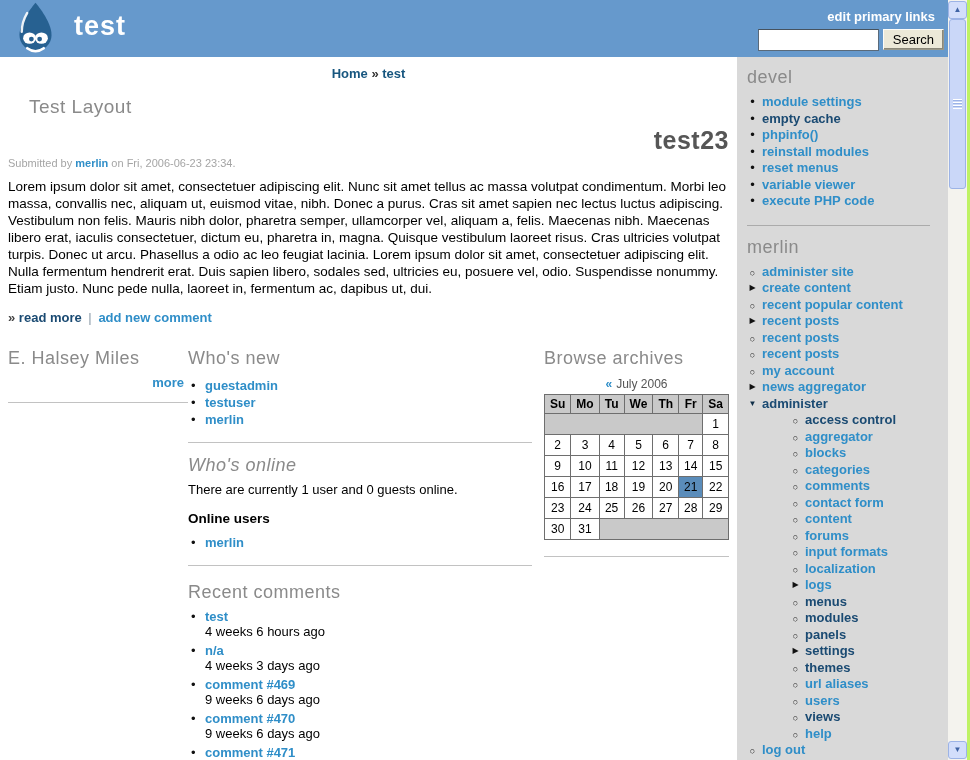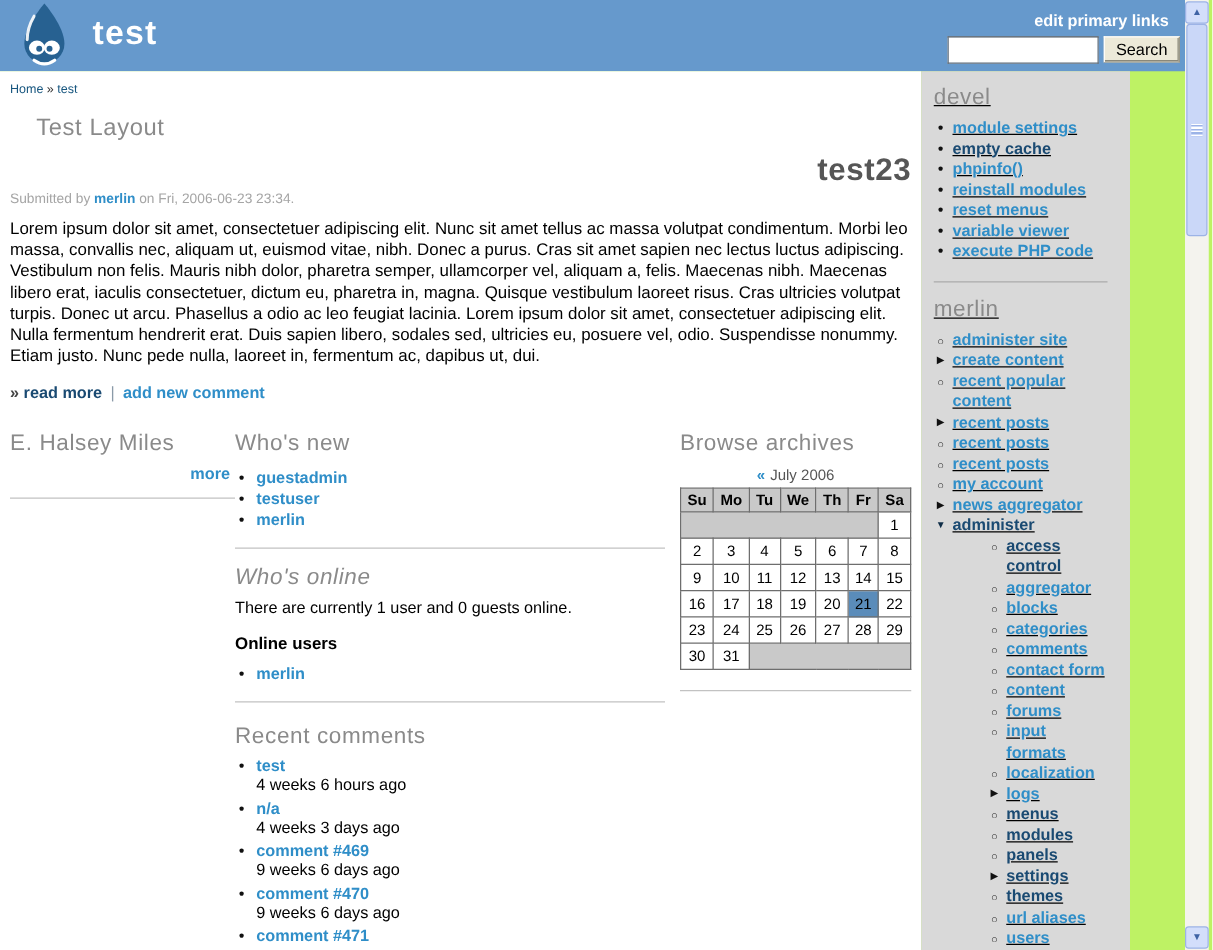--- a/index.html
+++ b/index.html
@@ -22,21 +22,21 @@
   .sb-up { top:1px; }
   .sb-down { bottom:1px; }
   .sb-thumb { position:absolute; left:1px; top:19px; width:17px; height:170px; background:#cad7f8; border:1px solid #9cb3e6; border-radius:3px; cursor:pointer; }
   .sb-grip { position:absolute; left:3px; top:50%; margin-top:-5px; width:9px; height:10px;
              background:repeating-linear-gradient(#fff 0 1px, #9cb3e6 1px 2px, transparent 2px 3px); }
 
   
   .main { position:absolute; left:0; top:57px; width:737px; padding:9px 8px 0 8px; background:#fff; }
   a.link-blue { color:#2f8ec8; font-weight:bold; text-decoration:none; cursor:pointer; }
   a.link-dark { color:#1a4a72; font-weight:bold; text-decoration:none; cursor:pointer; }
-  .breadcrumb { font-size:10px; font-weight:normal; color:#333; }
+  .breadcrumb { font-size:13px; font-weight:bold; color:#333;text-align:center; }
   .breadcrumb a { color:#17567f; text-decoration:none; cursor:pointer; }
   .section-title { margin-top:15px; font-size:19px; font-weight:normal; color:#8a8a8a; letter-spacing:0.5px;margin-left:21px; }
   .node-title { margin-top:8px; font-size:25px; font-weight:bold; color:#565656; letter-spacing:0.5px;text-align:right; }
   .submitted { margin-top:2px; font-size:11px; color:#a5a5a5; }
   .submitted a { font-weight:bold; }
   .body-text { margin-top:9px; width:724px; font-size:13.5px; line-height:17px; color:#000; }
   .node-links { margin-top:13px; font-size:13px; font-weight:bold; color:#444; }
   .node-links .sep { color:#8a9aa8; font-weight:normal; padding:0 3px; }
 
   
@@ -63,21 +63,21 @@
   
   .cal-caption { margin-top:8px; text-align:center; font-size:12px; color:#555; }
   .cal-caption a { padding-right:4px; }
   table.cal { margin-top:3px; border-collapse:collapse; border:1px solid #5f5f5f; background:#fff; }
   table.cal th { background:#c9c9c9; border:1px solid #6e6e6e; font-size:12px; font-weight:bold; color:#000; padding:2px 5px; }
   table.cal td { border:1px solid #6e6e6e; font-size:12px; color:#000; text-align:center; width:25px; height:21px; padding:1px 4px; }
   table.cal td.empty { background:#c9c9c9; }
   table.cal td.selected { background:#5a8cba; }
 
   
-  .sidebar { position:absolute; left:737px; top:57px; width:167px; height:703px; background:#d9d9d9; padding:8px 16px 0 8px; overflow:hidden;text-decoration:underline; }
+  .sidebar { position:absolute; left:737px; top:57px; width:211px; height:703px; background:#d9d9d9; padding:8px 16px 0 8px; overflow:hidden; }
   .sidebar .block-title { margin:2px 0 6px 2px; }
   .sidebar hr.rule { border-top:1px solid #ababab; margin:15px 2px 11px 2px; }
   ul.menu { list-style:none; }
   ul.menu li.menu-item { position:relative; padding-left:17px; line-height:16.5px; font-size:13px; }
   ul.menu li.menu-item .bullet { position:absolute; left:1px; top:0; width:13px; text-align:center; }
   ul.menu ul.menu { margin-left:26px; }
   .b-disc { font-size:13px; color:#111; }
   .b-circle { font-size:9px; color:#222; top:1px !important; }
   .b-collapsed { font-size:8px; color:#111; }
   .b-expanded { font-size:8px; color:#0f2d47; }

